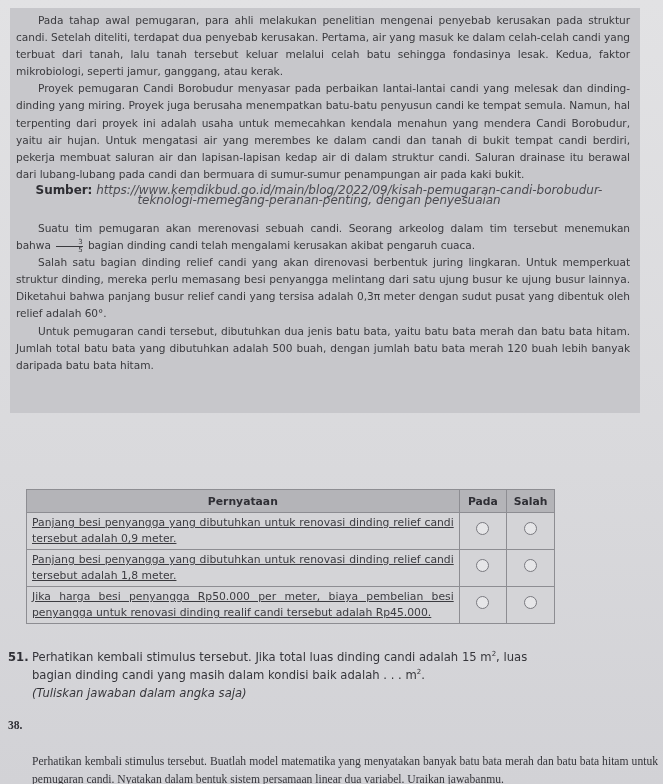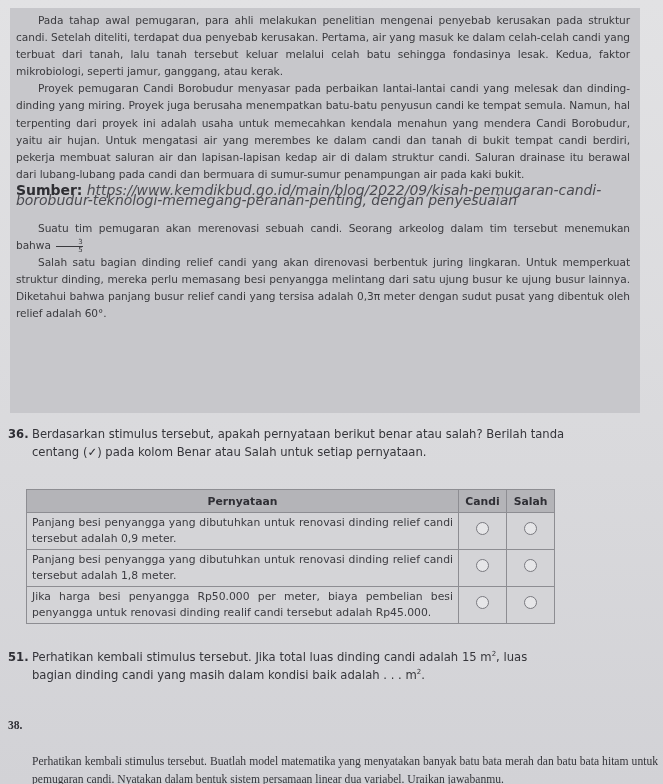--- a/index.html
+++ b/index.html
@@ -19,21 +19,21 @@
     background: #c7c7cb;
     box-sizing: border-box;
     padding: 4px 10px 8px 6px;
     font-size: 10.6px;
     line-height: 17.1px;
     letter-spacing: -0.05px;
   }
   .para { margin: 0; text-align: justify; }
   .para.indent { text-indent: 22px; }
   .source {
-    font-size: 14px; line-height: 10.5px; text-align: left;
+    font-size: 12px; line-height: 10.5px; text-align: center;
     margin: 2px 8px 14px 0; font-style: italic; color: #4a4a50;
   }
   .source b { font-style: normal; color: #2e2e33; }
   .frac { display: inline-block; vertical-align: middle; font-size: 7px; line-height: 7px; text-align: center; margin: 0 2px; }
   .frac span { display: block; }
   .frac .num { border-bottom: 1px solid #3a3a3e; }
   .q {
     position: absolute; left: 8px; width: 650px;
     font-size: 11.6px; line-height: 18px; color: #35353a;
   }
@@ -49,21 +49,21 @@
     border-collapse: collapse; font-size: 10.8px; color: #3b3b40;
   }
   table.tf th {
     background: #b4b4b8; font-weight: bold; height: 22px; padding: 0 4px;
     border: 1px solid #8d8d92; color: #2f2f35;
   }
   table.tf td {
     border: 1px solid #8d8d92; padding: 2px 5px; background: #d4d4d7;
     line-height: 16px; vertical-align: middle;
   }
-  table.tf td.stmt { width: 492px; text-align: justify; }
+  table.tf td.stmt { width: 492px; text-align: justify; text-decoration: underline; }
   table.tf td.radio-cell { text-align: center; width: 48px; padding: 0; }
   .radio {
     display: inline-block; width: 11px; height: 11px; border-radius: 50%;
     border: 1px solid #7a7a80; background: #e6e6e8;
   }
 </style>
 </head>
 <body>
 
 <div class="page">
@@ -74,34 +74,34 @@
     <div class="source">
       <b>Sumber:</b>
       <span>https://www.kemdikbud.go.id/main/blog/2022/09/kisah-pemugaran-candi-borobudur-teknologi-memegang-peranan-penting, dengan penyesuaian</span>
     </div>
     <p class="para indent">
       <span>Suatu tim pemugaran akan merenovasi sebuah candi. Seorang arkeolog dalam tim tersebut menemukan bahwa</span>
       <span class="frac">
         <span class="num">3</span>
         <span>5</span>
       </span>
+      <span>bagian dinding candi telah mengalami kerusakan akibat pengaruh cuaca.</span>
     </p>
     <p class="para indent">Salah satu bagian dinding relief candi yang akan direnovasi berbentuk juring lingkaran. Untuk memperkuat struktur dinding, mereka perlu memasang besi penyangga melintang dari satu ujung busur ke ujung busur lainnya. Diketahui bahwa panjang busur relief candi yang tersisa adalah 0,3π meter dengan sudut pusat yang dibentuk oleh relief adalah 60°.</p>
+    <p class="para indent">Untuk pemugaran candi tersebut, dibutuhkan dua jenis batu bata, yaitu batu bata merah dan batu bata hitam. Jumlah total batu bata yang dibutuhkan adalah 500 buah, dengan jumlah batu bata merah 120 buah lebih banyak daripada batu bata hitam.</p>
   </div>
 
   <div class="q q36">
-    <div><span class="num">36.</span><span>Berdasarkan stimulus tersebut, apakah pernyataan berikut benar atau salah? Berilah tanda</span></div>
-    <div class="cont">centang (✓) pada kolom Benar atau Salah untuk setiap pernyataan.</div>
   </div>
 
   <table class="tf">
     <thead>
       <tr>
         <th>Pernyataan</th>
-        <th>Candi</th>
+        <th>Pada</th>
         <th>Salah</th>
       </tr>
     </thead>
     <tbody>
       <tr>
         <td class="stmt">Panjang besi penyangga yang dibutuhkan untuk renovasi dinding relief candi tersebut adalah 0,9 meter.</td>
         <td class="radio-cell"><span class="radio"></span></td>
         <td class="radio-cell"><span class="radio"></span></td>
       </tr>
       <tr>
@@ -113,20 +113,21 @@
         <td class="stmt">Jika harga besi penyangga Rp50.000 per meter, biaya pembelian besi penyangga untuk renovasi dinding realif candi tersebut adalah Rp45.000.</td>
         <td class="radio-cell"><span class="radio"></span></td>
         <td class="radio-cell"><span class="radio"></span></td>
       </tr>
     </tbody>
   </table>
 
   <div class="q q37">
     <div><span class="num">51.</span><span>Perhatikan kembali stimulus tersebut. Jika total luas dinding candi adalah 15 m</span><sup>2</sup><span>, luas</span></div>
     <div class="cont"><span>bagian dinding candi yang masih dalam kondisi baik adalah . . . m</span><sup>2</sup><span>.</span></div>
+    <div class="italic-hint">(Tuliskan jawaban dalam angka saja)</div>
   </div>
 
   <div class="q q38">
     <div style="display:flex;font-family:Liberation Serif, serif;">
       <span class="num" style="flex:0 0 24px;">38.</span>
       <span style="flex:1; text-align:justify;margin-top:36px;">Perhatikan kembali stimulus tersebut. Buatlah model matematika yang menyatakan banyak batu bata merah dan batu bata hitam untuk pemugaran candi. Nyatakan dalam bentuk sistem persamaan linear dua variabel. Uraikan jawabanmu.</span>
     </div>
   </div>
 
 </div>

